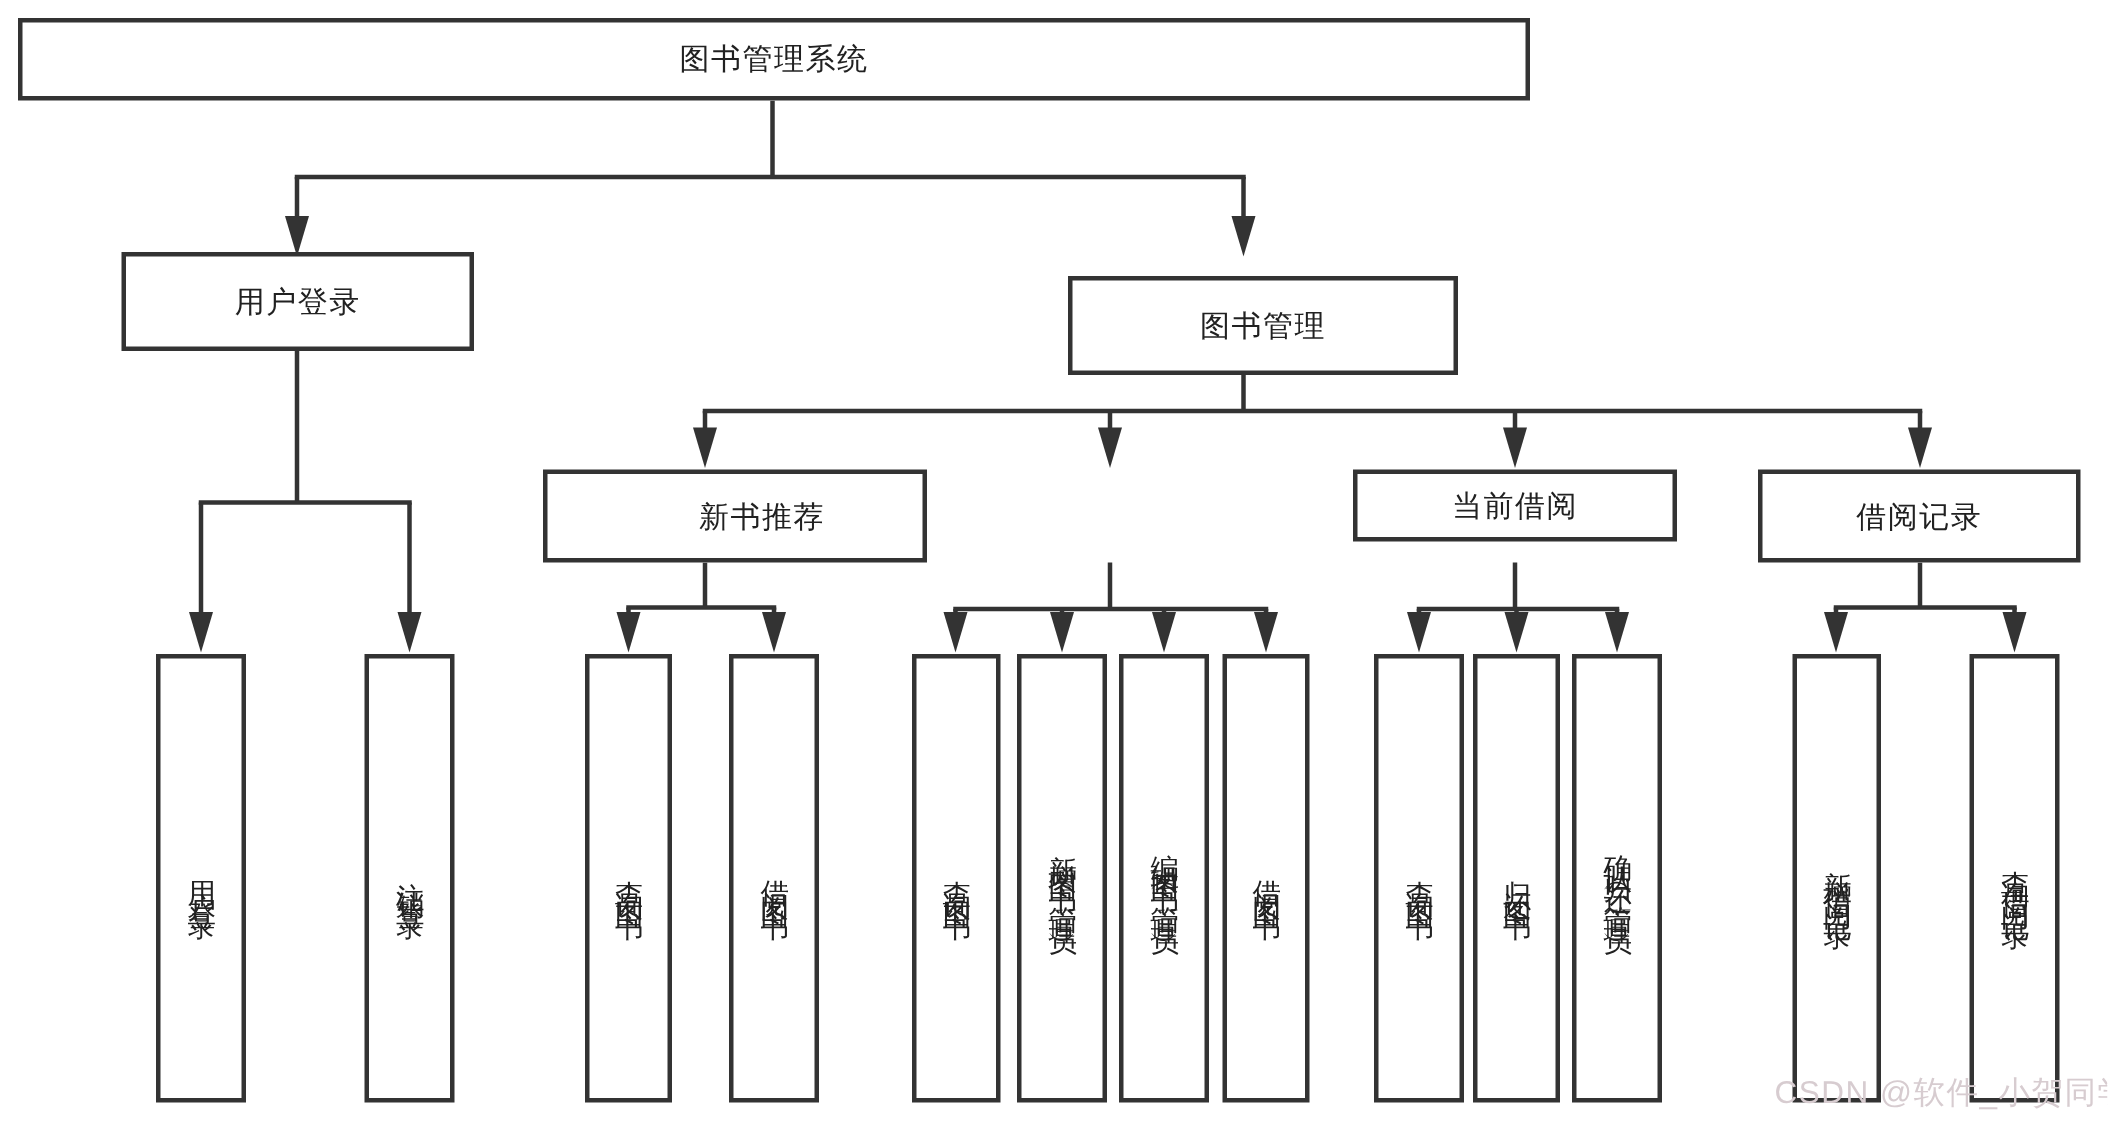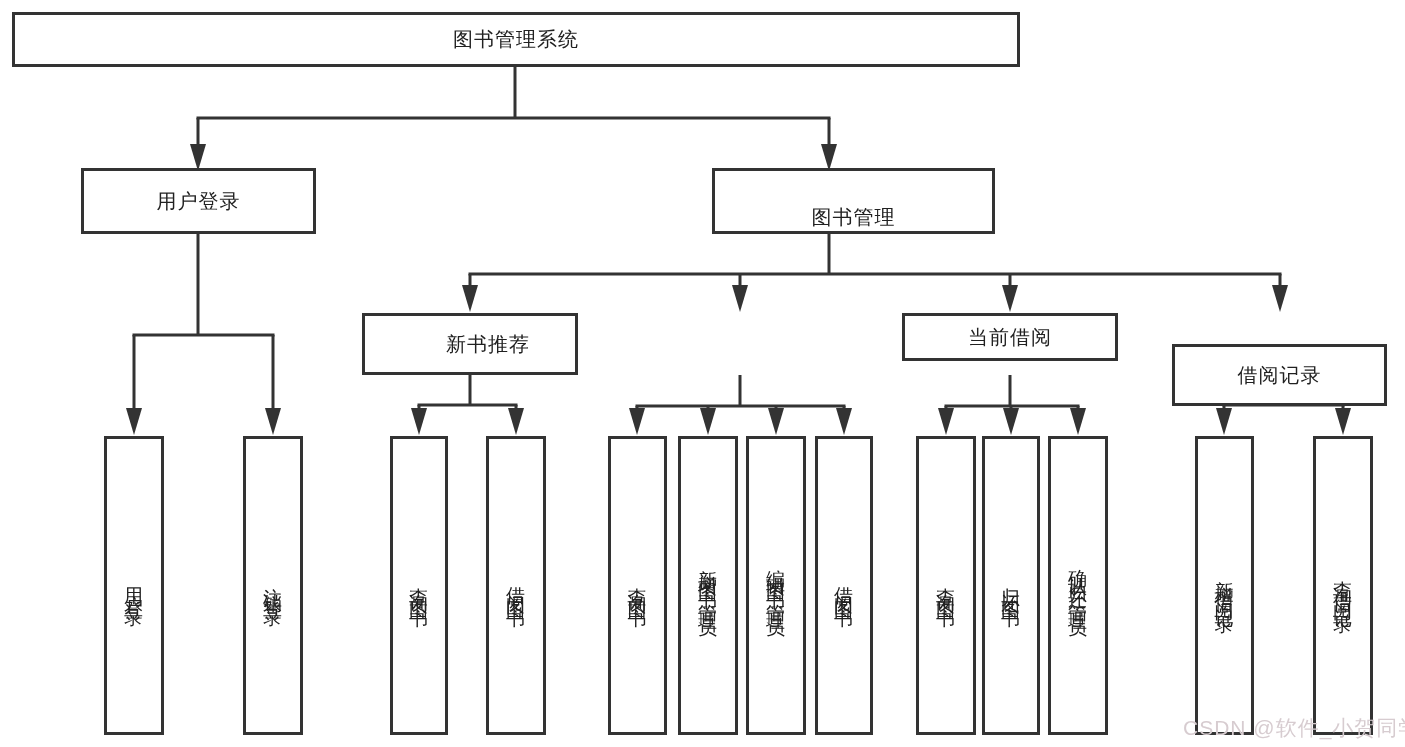--- a/index.html
+++ b/index.html
@@ -26,25 +26,25 @@
     background: #ffffff;
     color: #212121;
     display: flex;
     align-items: center;
     justify-content: center;
     z-index: 2;
   }
   .node.h { font-size: 20px; letter-spacing: 1px; }
   .node.root { left: 12px; top: 12px; width: 1008px; height: 55px; text-align: right; }
   .node.l2-login { left: 81px;  top: 168px; width: 235px; height: 66px; }
-  .node.l2-mgmt  { left: 712px; top: 168px; width: 283px; height: 66px; align-items: flex-end; }
-  .node.l3-newbook { left: 362px;  top: 313px; width: 216px; height: 62px; padding-left: 36px; }
+  .node.l2-mgmt  { left: 712px; top: 184px; width: 260px; height: 66px; }
+  .node.l3-newbook { left: 362px;  top: 313px; width: 256px; height: 62px; padding-left: 36px; }
   .node.l3-borrow  { left: 632px;  top: 313px; width: 216px; height: 62px; }
   .node.l3-current { left: 902px;  top: 313px; width: 216px; height: 48px; }
-  .node.l3-records { left: 1172px; top: 313px; width: 215px; height: 62px; margin-top: 31px; }
+  .node.l3-records { left: 1172px; top: 313px; width: 215px; height: 62px; }
   .node.leaf {
     top: 436px;
     height: 299px;
     font-size: 19px;
   }
   .node.leaf span {
     writing-mode: vertical-rl;
     text-orientation: mixed;
     letter-spacing: 7px;
     line-height: 1;

